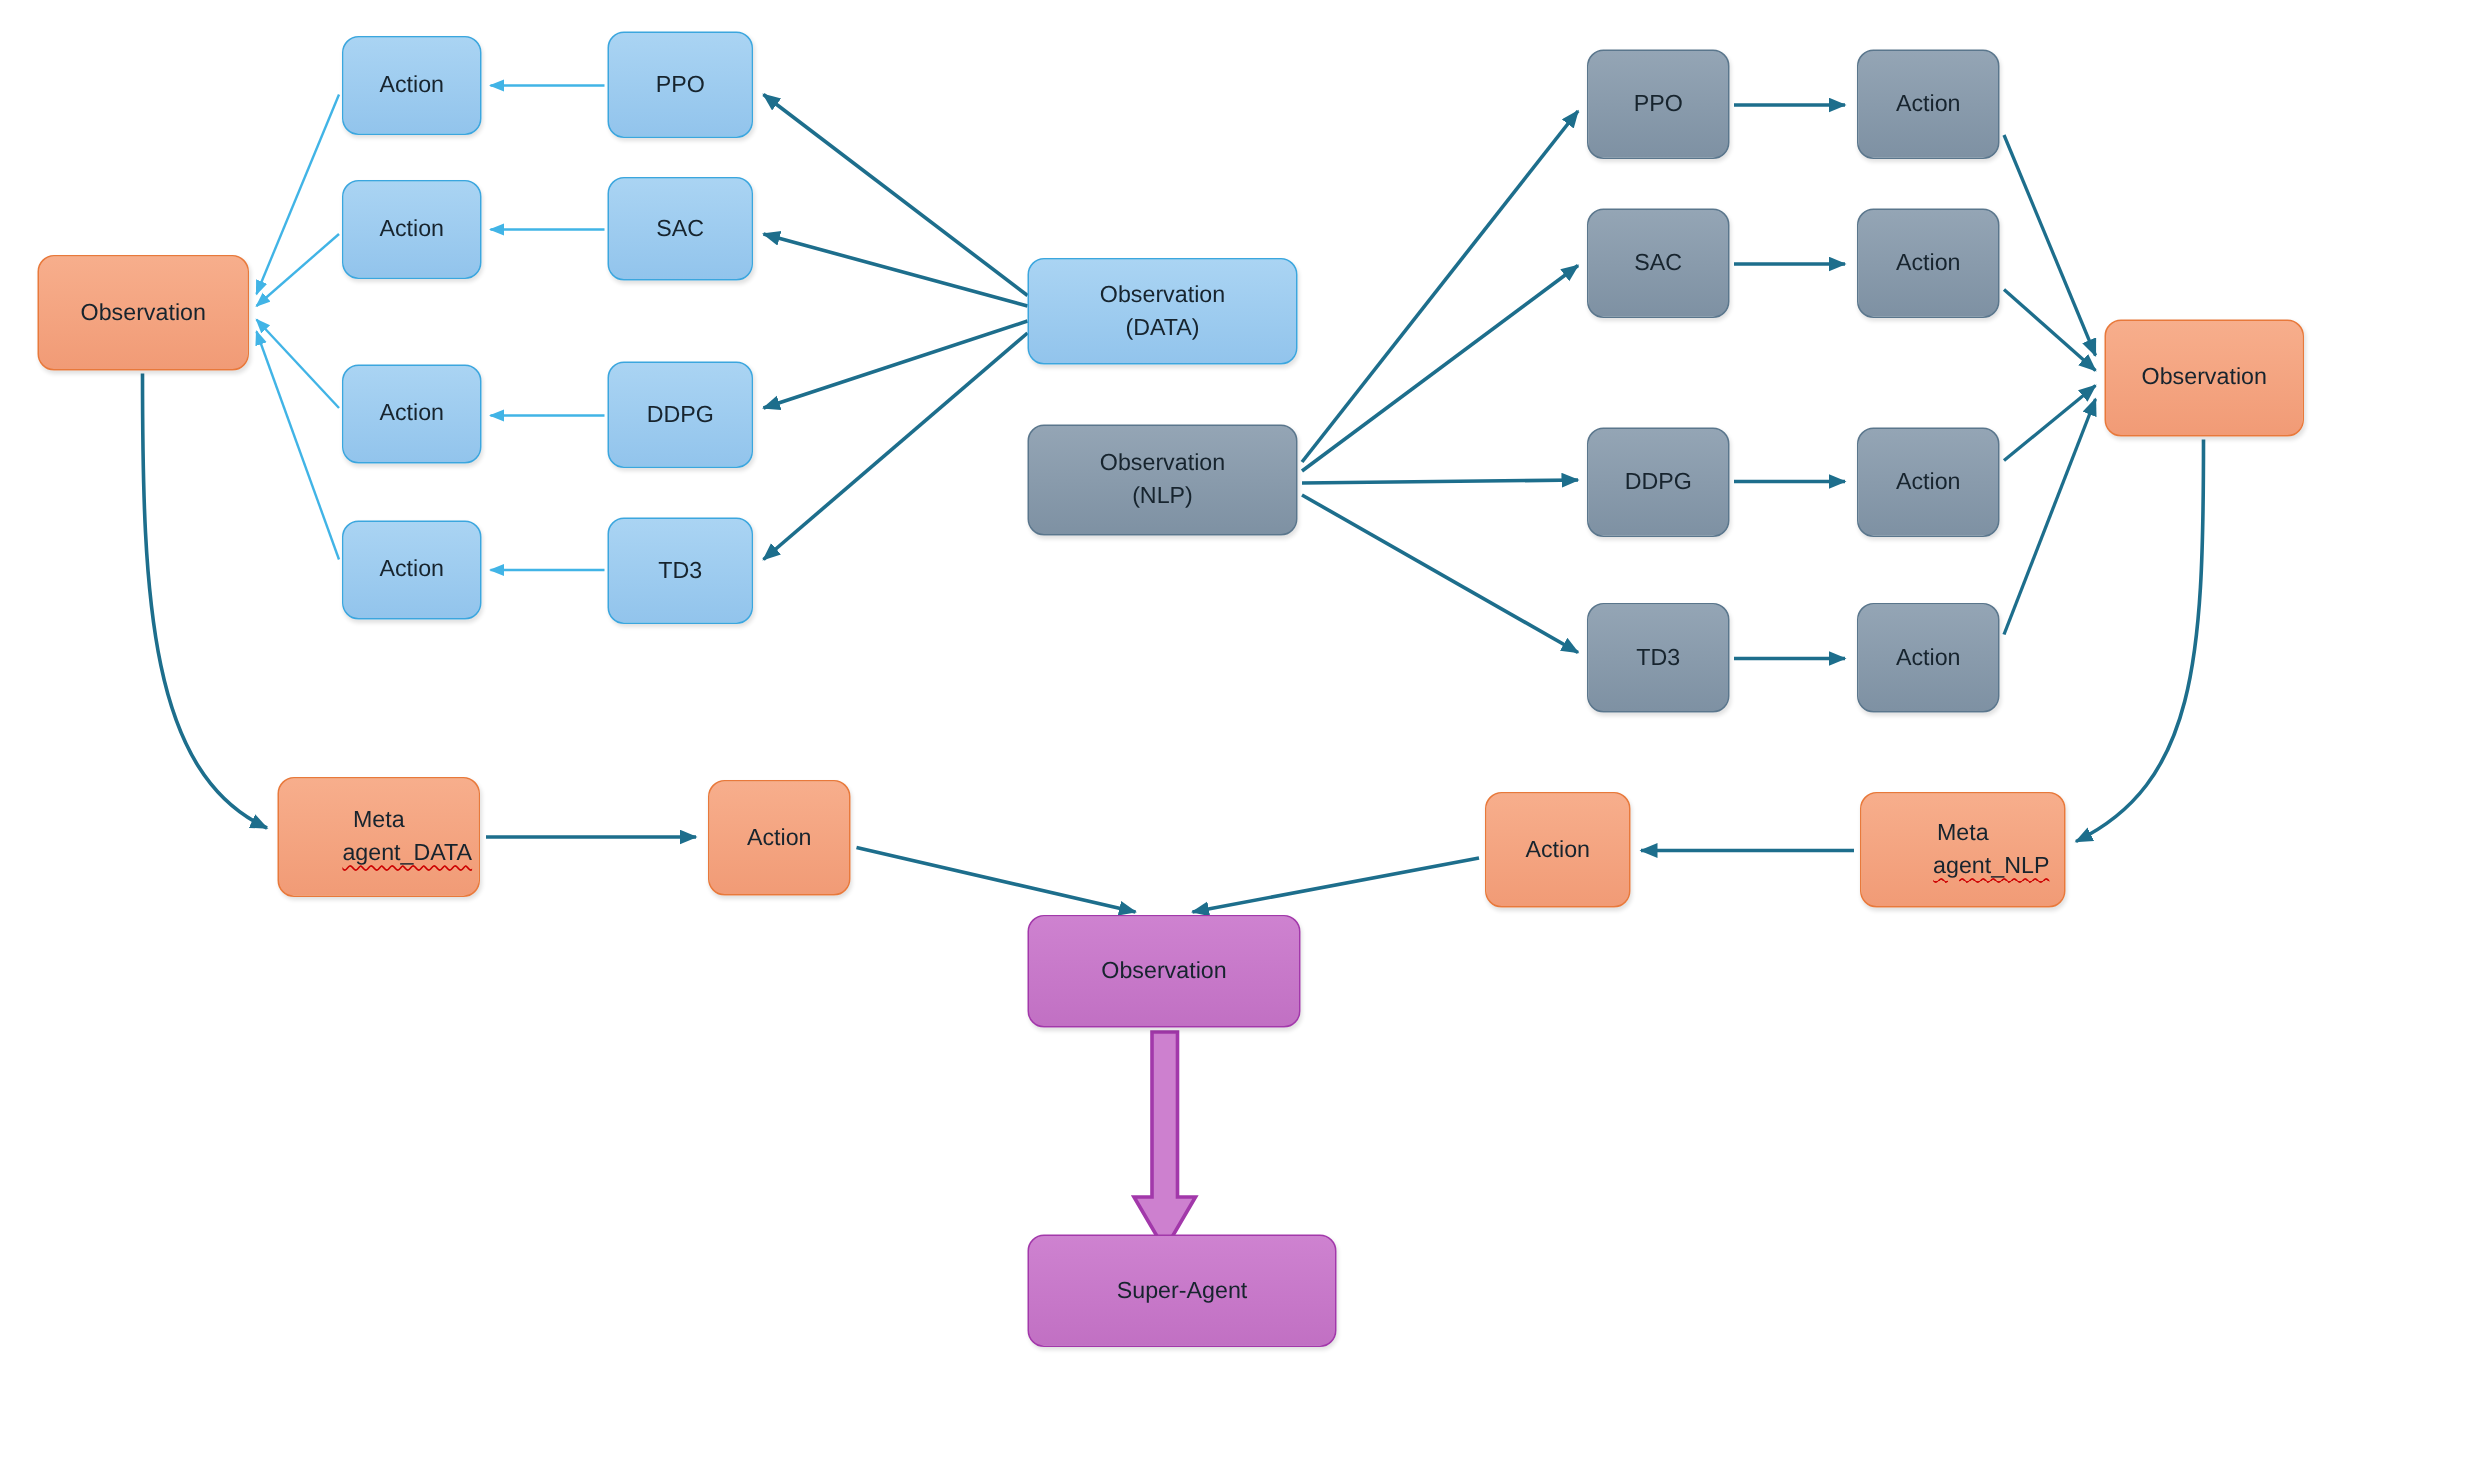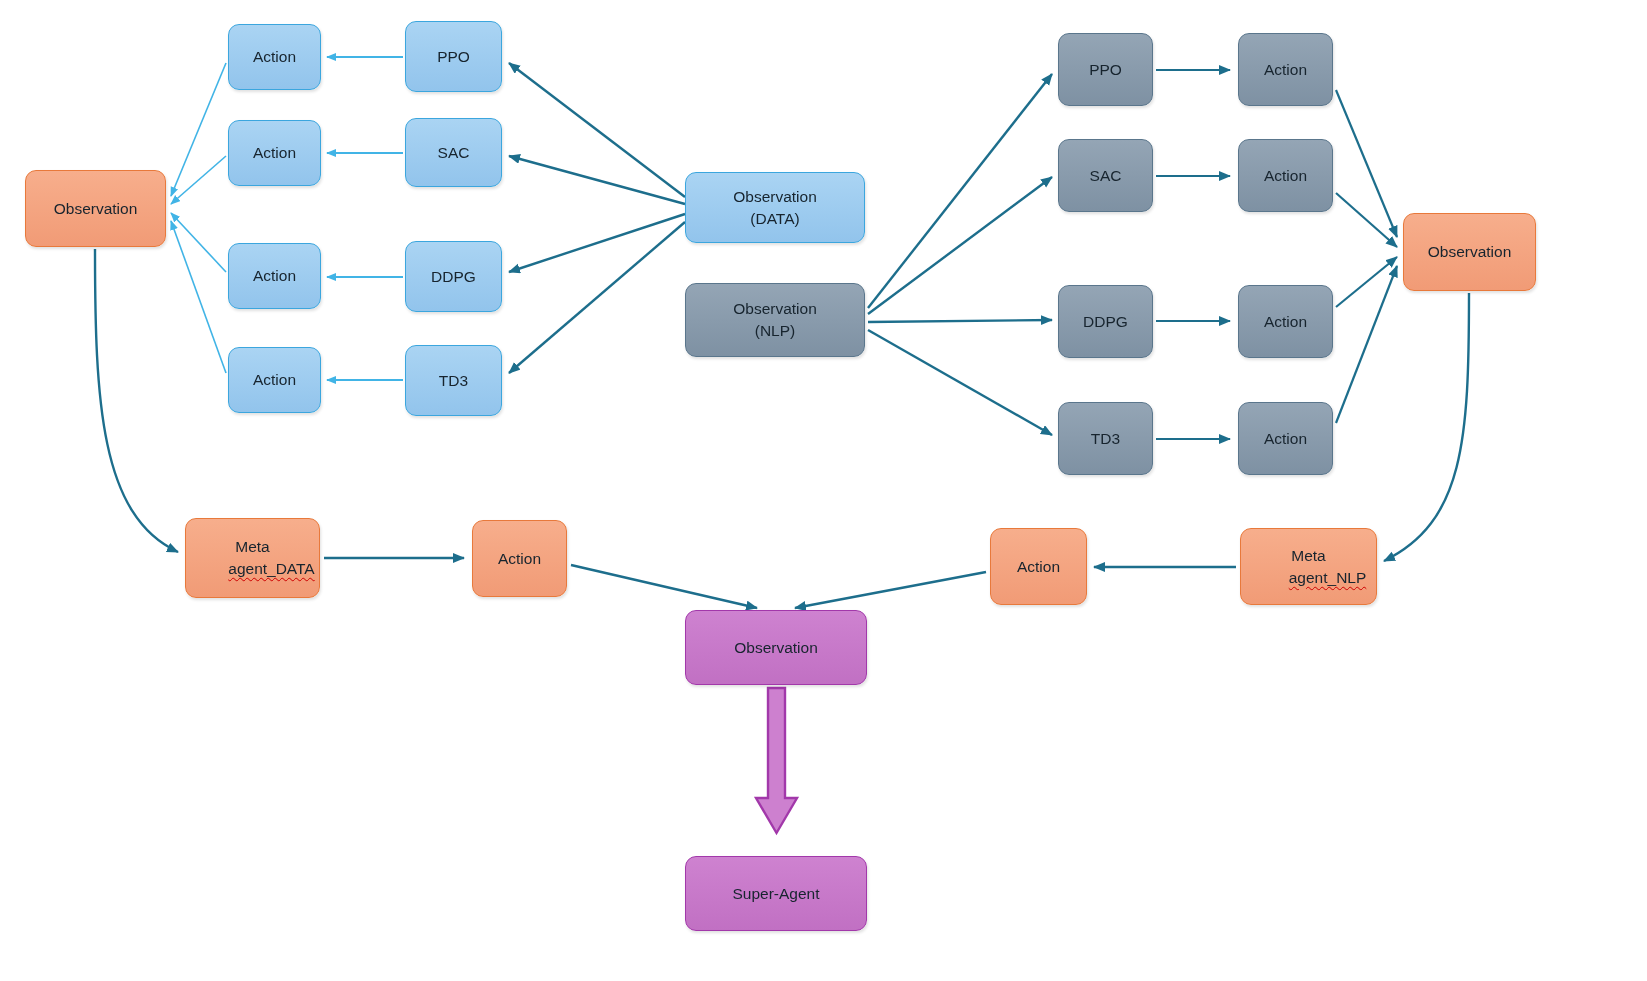--- a/index.html
+++ b/index.html
@@ -180,17 +180,17 @@
     <div>
       <div>Meta</div>
       <div class="wavy">agent_NLP</div>
     </div>
   </div>
 
   <div class="node purple" style="left:685px;top:610px;width:182px;height:75px;">
     <span>Observation</span>
   </div>
 
-  <div class="node purple" style="left:685px;top:856px;width:182px;height:75px;">
+  <div class="node purple" style="left:685px;top:823px;width:206px;height:75px;">
     <span>Super-Agent</span>
   </div>
 
 </div>
 
 </body></html>

